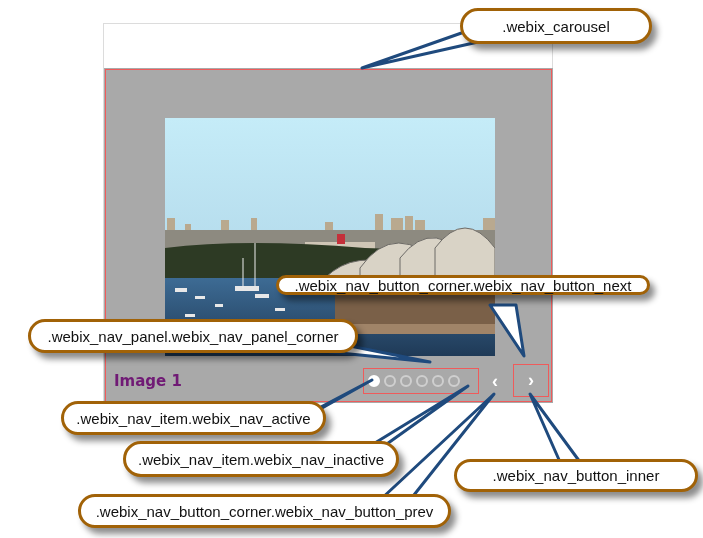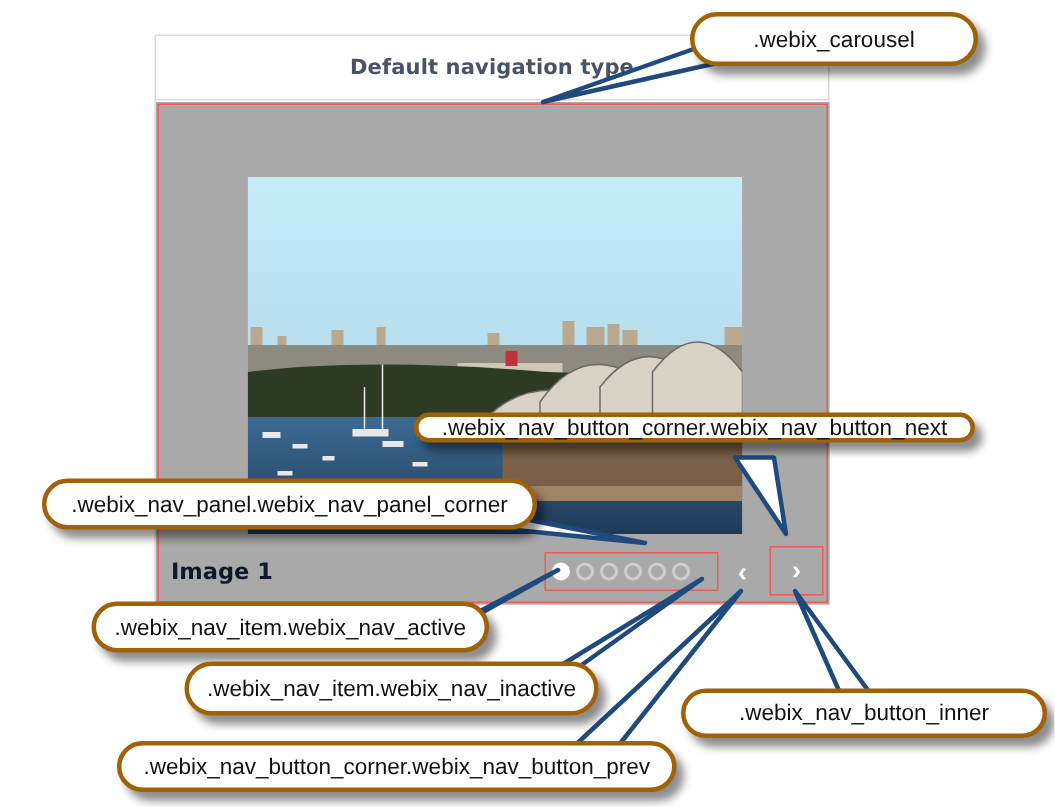--- a/index.html
+++ b/index.html
@@ -22,21 +22,21 @@
   .carousel-body {
     position: absolute; left: 0; top: 44px; width: 449px; height: 335px;
     background: #a9a9a9; outline: 1.5px solid #ef5b5b; outline-offset: -2px;
   }
   .slide-image {
     position: absolute; left: 61px; top: 50px; width: 330px; height: 238px;
     overflow: hidden;
   }
   .slide-image svg { display: block; }
   .slide-caption {
-    position: absolute; left: 10px; top: 304px; color: #0f172a;
+    position: absolute; left: 10px; top: 304px; color: #701a75;
     font-size: 15px; font-weight: bold; font-family: "DejaVu Sans", sans-serif;
   }
   .nav-panel {
     position: absolute; left: 259px; top: 300px; width: 116px; height: 26px;
     border: 1px solid #ef5b5b; box-sizing: border-box;
     display: flex; align-items: center; padding-left: 4px; gap: 4px;
   }
   .nav-dot {
     width: 12px; height: 12px; border-radius: 50%; box-sizing: border-box;
     border: 2px solid #cfcfcf; cursor: pointer;
@@ -59,21 +59,20 @@
     border-radius: 18px; box-sizing: border-box;
     display: flex; align-items: center; justify-content: center;
     font-family: "Liberation Sans", sans-serif; font-size: 15px; color: #111;
     box-shadow: 5px 6px 6px rgba(0,0,0,0.45); white-space: nowrap;
   }
 </style>
 </head>
 <body>
 
 <div class="carousel-frame">
-  <div class="header">Default navigation type</div>
   <div class="carousel-body">
     <div class="slide-image">
       <svg width="330" height="238" viewBox="0 0 330 238">
         <defs>
           <linearGradient id="sky" x1="0" y1="0" x2="0" y2="1">
             <stop offset="0" stop-color="#c5ecf8"></stop>
             <stop offset="1" stop-color="#a9cfe3"></stop>
           </linearGradient>
           <linearGradient id="water" x1="0" y1="0" x2="0" y2="1">
             <stop offset="0" stop-color="#3d6b94"></stop>

